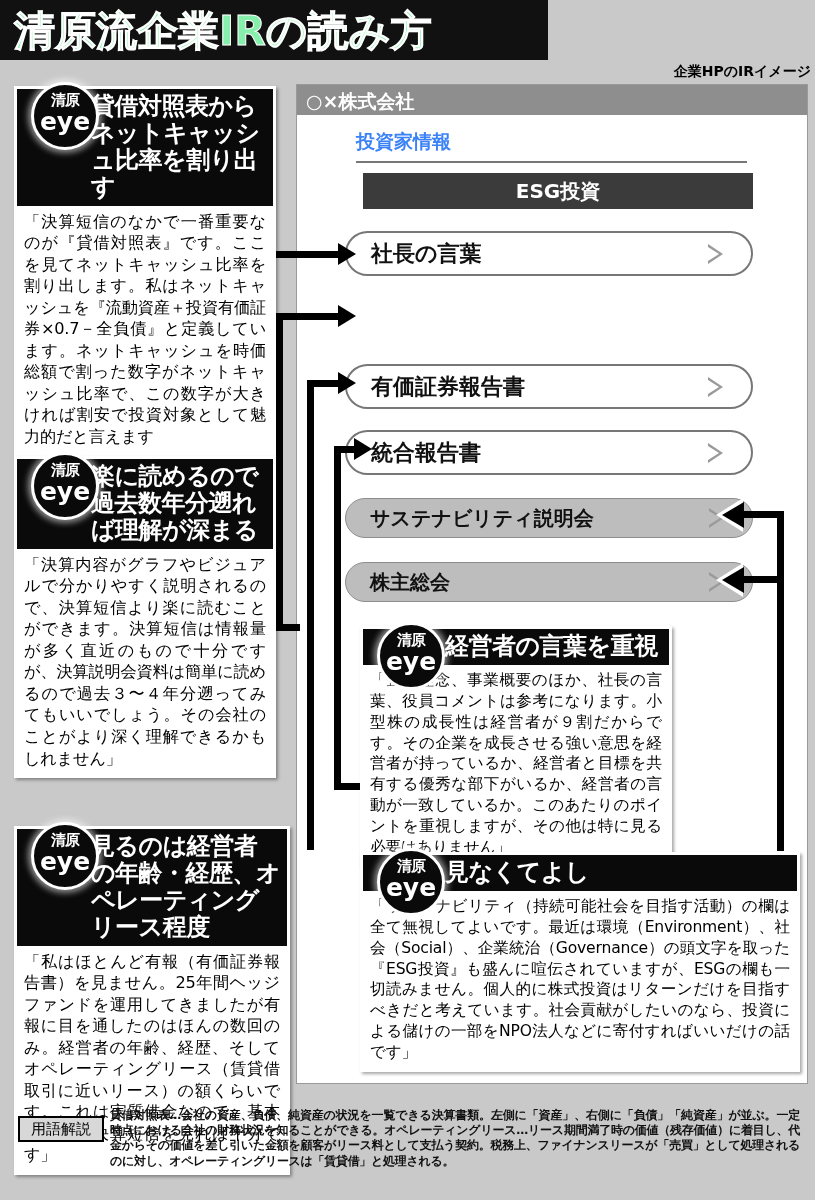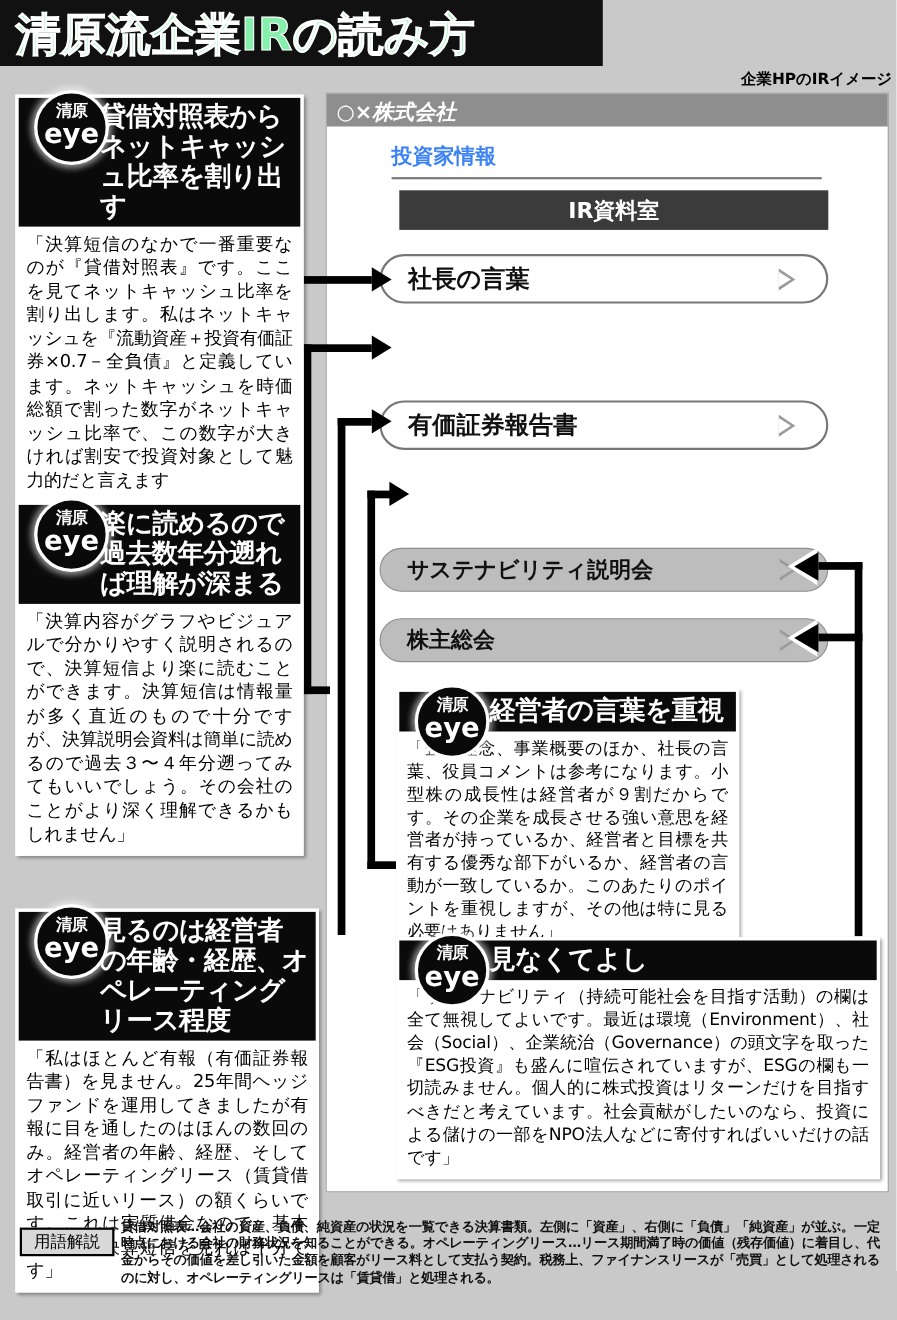--- a/index.html
+++ b/index.html
@@ -26,21 +26,20 @@
   
   .site{
     position:absolute;left:296px;top:84px;width:512px;height:1000px;
     background:#fff;border:1px solid #999;box-sizing:border-box;
   }
   .site-head{
     position:absolute;left:0;top:0;width:100%;height:30px;background:#8e8e8e;
   }
   .site-head span{
     position:absolute;left:9px;top:4px;font-size:19px;font-weight:bold;color:#fff;
-    font-style:italic;
   }
   .site-sub{
     position:absolute;left:59px;top:44px;font-size:19px;font-weight:bold;color:#3b82f6;
   }
   .site-rule{
     position:absolute;left:59px;top:76px;width:391px;height:2px;background:#777;
   }
   .ir-room{
     position:absolute;left:66px;top:88px;width:390px;height:36px;background:#3b3b3b;
     color:#fff;font-size:20px;font-weight:bold;text-align:center;line-height:36px;
@@ -153,30 +152,36 @@
   <div class="t">清原流企業IRの読み方</div>
 </div>
 <div class="caption-right">企業HPのIRイメージ</div>
 
 <div class="site">
   <div class="site-head">
     <span>○×株式会社</span>
   </div>
   <div class="site-sub">投資家情報</div>
   <div class="site-rule"></div>
-  <div class="ir-room">IR資料室</div>
+  <div class="ir-room">ESG投資</div>
 
   <div class="navbtn" style="top:146px">
     <span class="lbl">社長の言葉</span>
     <span class="tri">
         <i></i>
       </span>
   </div>
   <div class="navbtn" style="top:279px">
     <span class="lbl">有価証券報告書</span>
+    <span class="tri">
+        <i></i>
+      </span>
+  </div>
+  <div class="navbtn" style="top:345px">
+    <span class="lbl">統合報告書</span>
     <span class="tri">
         <i></i>
       </span>
   </div>
   <div class="navbtn gray" style="top:413px">
     <span class="lbl">サステナビリティ説明会</span>
     <span class="tri">
         <i></i>
       </span>
   </div>

